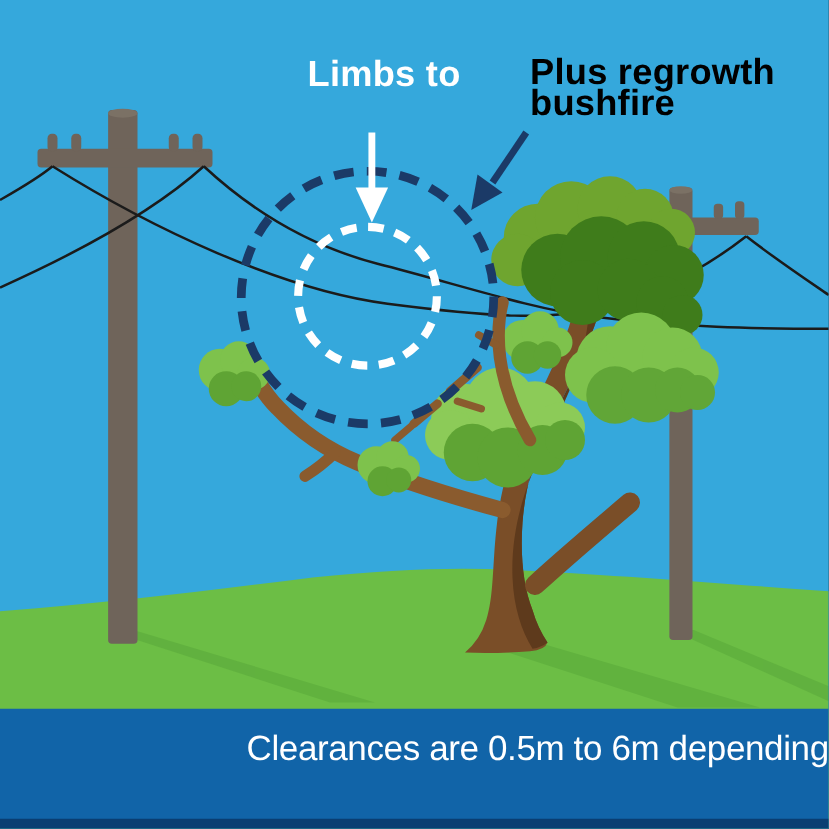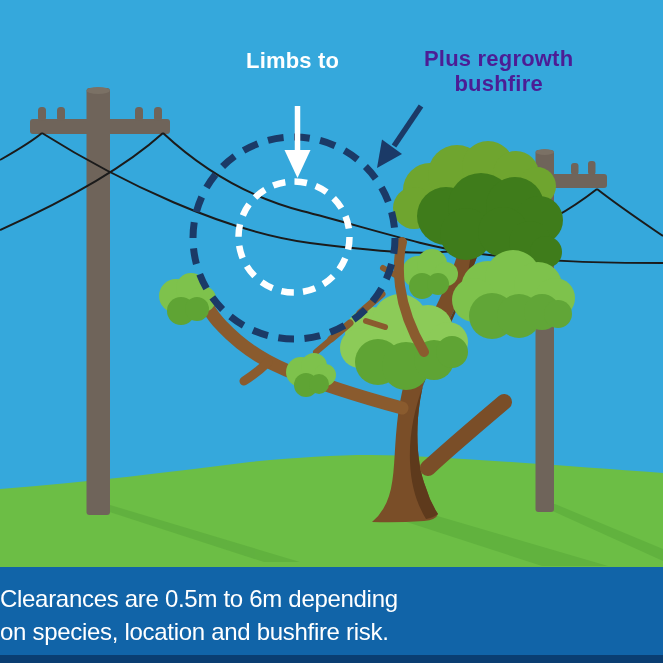--- a/index.html
+++ b/index.html
@@ -2,26 +2,26 @@
 <html><head>
 <meta charset="utf-8">
 <style>
   html,body{margin:0;padding:0;background:#222;}
   .canvas{
     position:relative;width:663px;height:663px;overflow:hidden;
     font-family:"Liberation Sans", sans-serif;
     background:#35a8dc;
   }
   .scene{position:absolute;left:0;top:0;}
-  .label{position:absolute;font-weight:bold;font-size:22px;line-height:25px;letter-spacing:.2px;text-align:center;}
+  .label{position:absolute;font-weight:bold;font-size:29px;line-height:25px;letter-spacing:.2px;}
   .label-limbs{left:246px;top:48px;color:#ffffff;}
-  .label-regrowth{left:424px;top:46px;color:#4c1d95;}
+  .label-regrowth{left:424px;top:46px;color:#000000;}
   .footer-text{
-    position:absolute;left:0;top:582px;width:663px;text-align:left;
-    color:#ffffff;font-size:24px;line-height:33px;font-weight:400;letter-spacing:-.3px;
+    position:absolute;left:0;top:582px;width:663px;text-align:right;
+    color:#ffffff;font-size:28px;line-height:33px;font-weight:400;letter-spacing:-.3px;
   }
 </style>
 </head>
 <body>
 
 <div class="canvas">
 
 <svg class="scene" width="663" height="663" viewBox="0 0 663 663">
 
   <rect x="0" y="0" width="663" height="663" fill="#35a8dc"></rect>
@@ -186,16 +186,15 @@
   <div>Limbs to</div>
 </div>
 
 <div class="label label-regrowth">
   <div>Plus regrowth</div>
   <div>bushfire</div>
 </div>
 
 <div class="footer-text">
   <div>Clearances are 0.5m to 6m depending</div>
-  <div>on species, location and bushfire risk.</div>
 </div>
 
 </div>
 
 </body></html>

